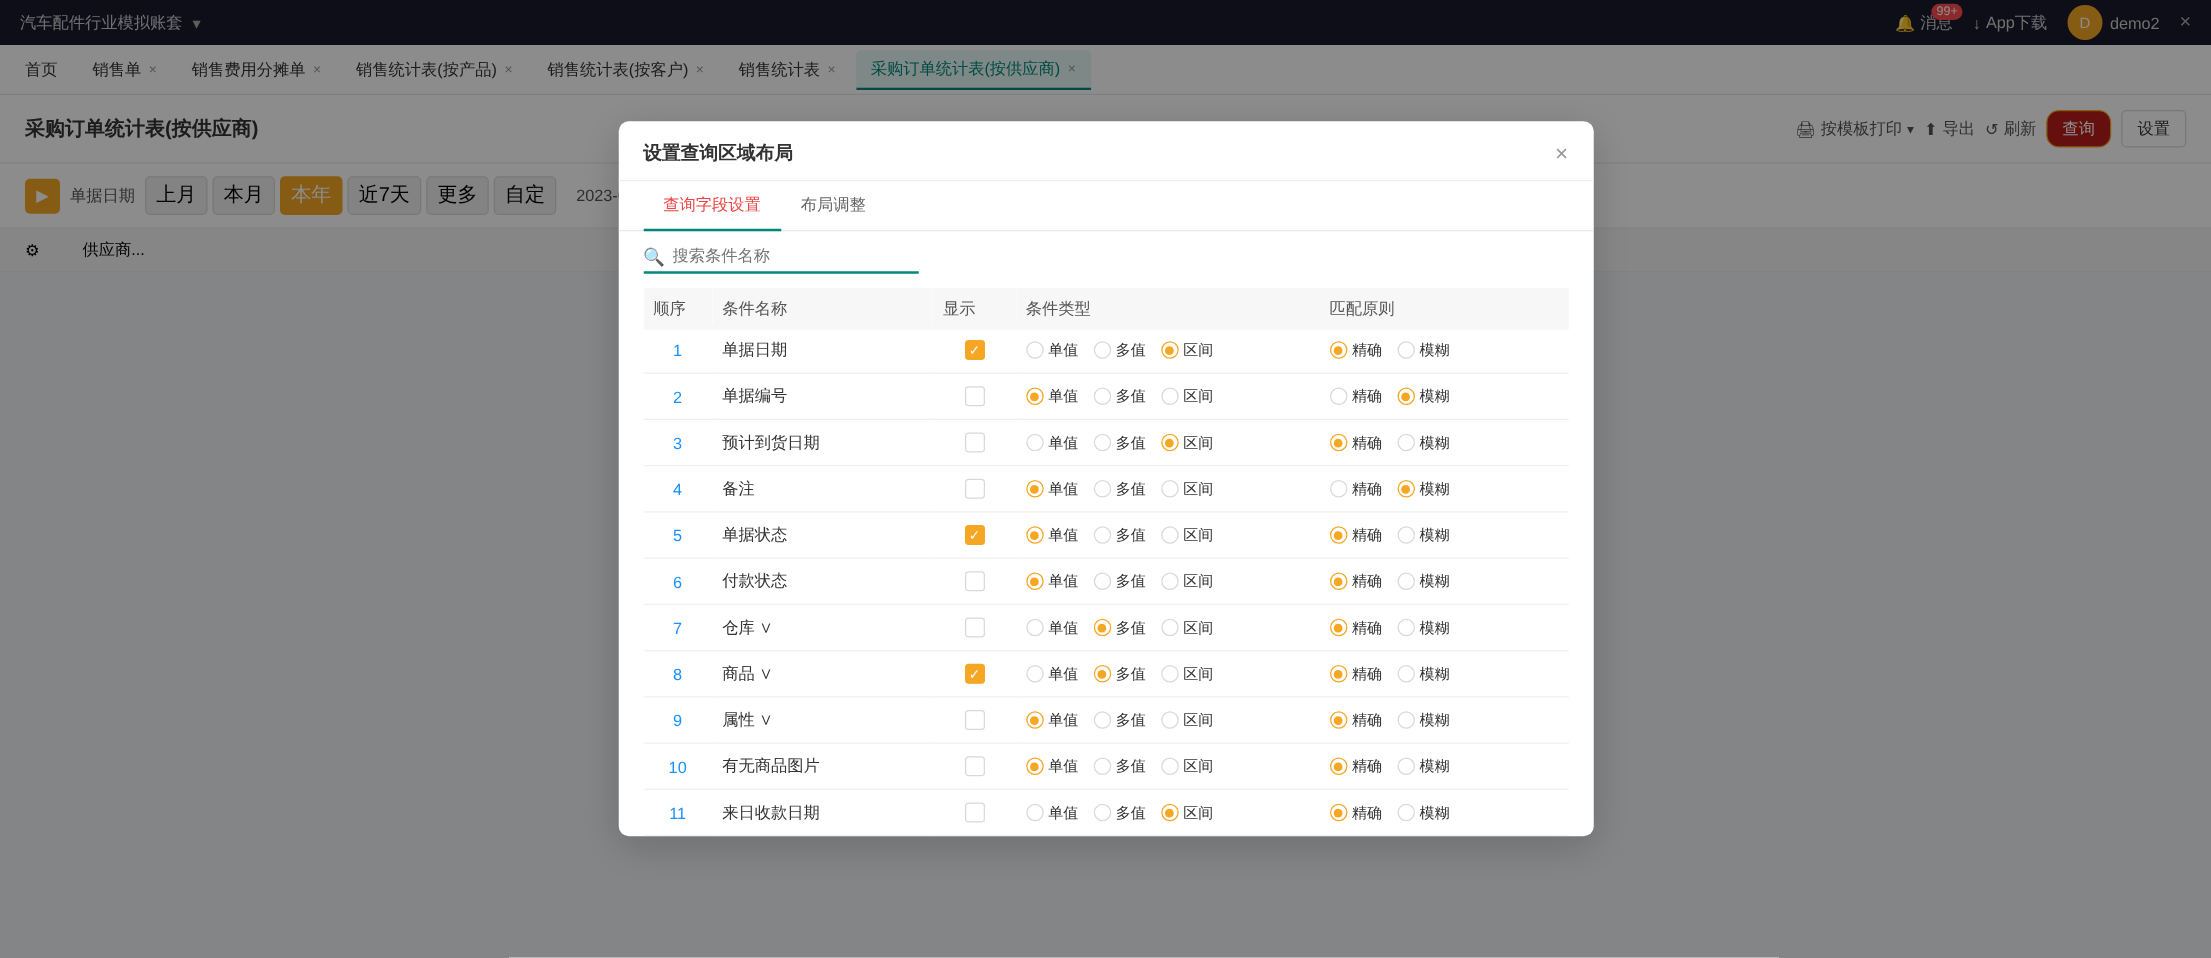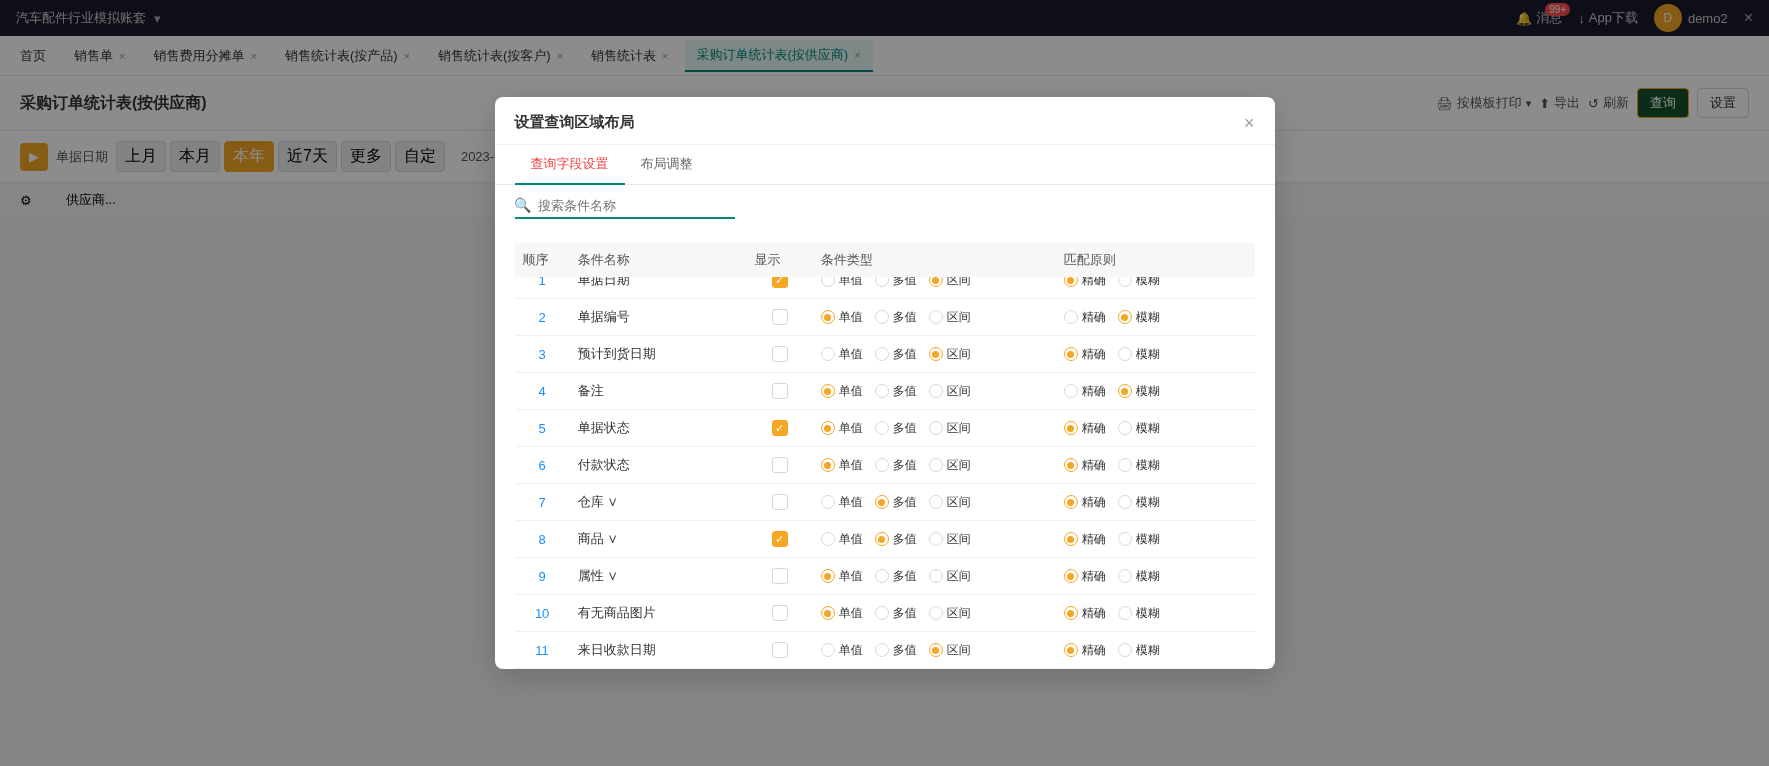--- a/index.html
+++ b/index.html
@@ -62,21 +62,21 @@
       background: #fff;
       padding: 12px 20px;
       display: flex;
       align-items: center;
       justify-content: space-between;
       border-bottom: 1px solid #e8e8e8;
     }
     .page-title { font-size: 16px; font-weight: bold; color: #333; }
     .page-actions { display: flex; align-items: center; gap: 8px; }
     .btn { padding: 5px 12px; border-radius: 4px; border: 1px solid #d9d9d9; cursor: pointer; font-size: 13px; background: #fff; }
-    .btn-primary { background: #14532d; border-color: #f5a623; color: #fff; }
+    .btn-primary { background: #b91c1c; border-color: #f5a623; color: #fff; border-radius: 10px; }
     .btn-outline { background: #fff; border-color: #d9d9d9; color: #333; }
 
     
     .filter-bar {
       background: #fff;
       padding: 10px 20px;
       display: flex;
       align-items: center;
       gap: 8px;
       border-bottom: 1px solid #e8e8e8;
@@ -160,20 +160,21 @@
       width: 220px;
     }
     .search-icon { color: #999; margin-right: 6px; font-size: 14px; }
     .search-input {
       border: none;
       outline: none;
       font-size: 13px;
       color: #333;
       background: transparent;
       width: 180px;
+      font-family: Liberation Mono, monospace;
     }
 
     
     .dialog-table-wrap {
       flex: 1;
       overflow-y: auto;
       padding: 0 20px;
     }
     .dialog-table {
       width: 100%;
@@ -181,21 +182,21 @@
     }
     .dialog-table thead th {
       background: #f7f7f7;
       padding: 8px 8px;
       text-align: left;
       font-weight: 500;
       color: #555;
       font-size: 13px;
       border-bottom: 1px solid #e8e8e8;
       position: sticky;
-      top: 16px;
+      top: 3px;
       z-index: 1;
     }
     .dialog-table tbody tr {
       border-bottom: 1px solid #f0f0f0;
     }
     .dialog-table tbody td {
       padding: 9px 8px;
       font-size: 13px;
       color: #333;
       vertical-align: middle;

